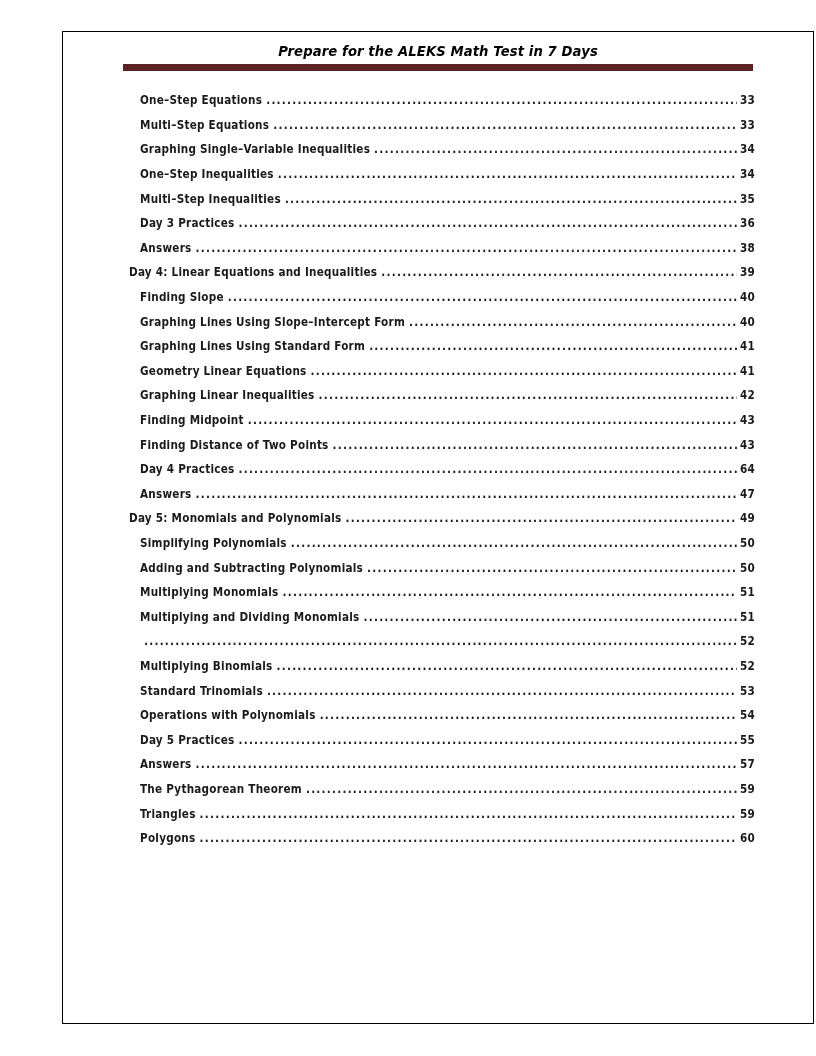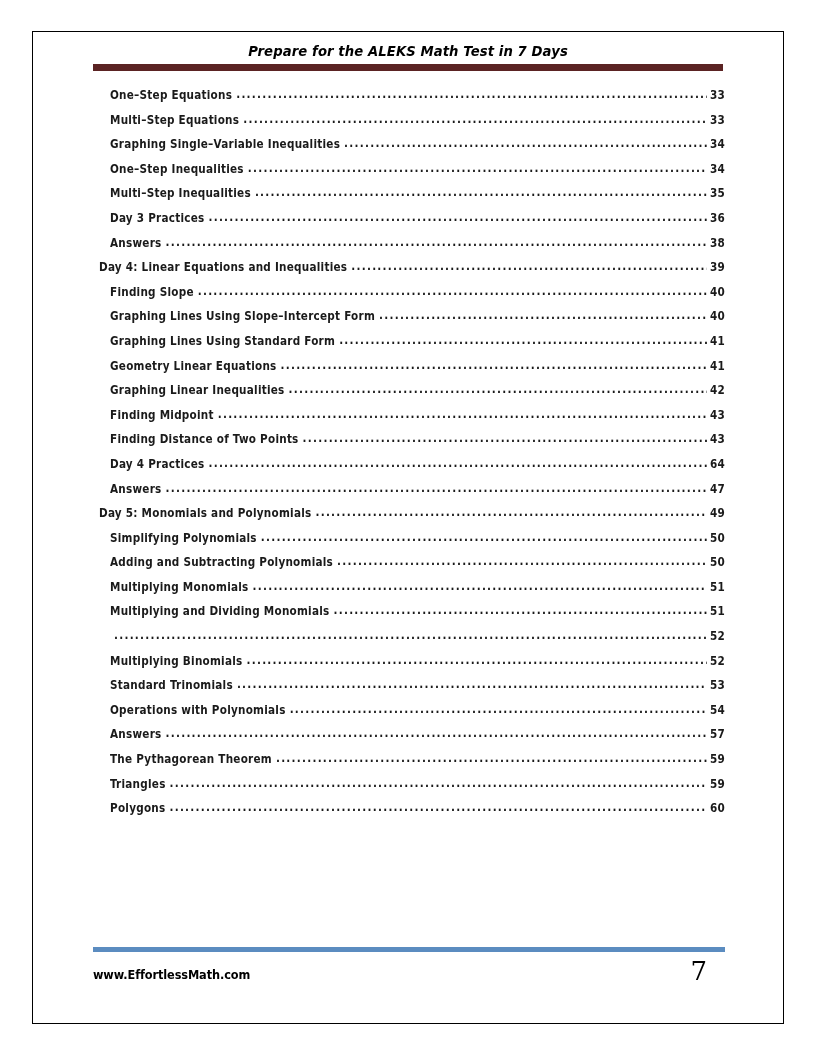--- a/index.html
+++ b/index.html
@@ -14,20 +14,21 @@
     font-family: "Liberation Sans", sans-serif;
     color: #000000;
     overflow: hidden;
   }
 
   .page {
     position: relative;
     width: 676px;
     height: 1056px;
     background: #ffffff;
+    margin-left: 30px;
   }
 
   
   .page-border {
     position: absolute;
     left: 32px;
     top: 31px;
     width: 752px;
     height: 993px;
     border: 1.4px solid #000000;
@@ -62,21 +63,21 @@
   
   .toc {
     position: absolute;
     left: 93px;
     top: 88px;
     width: 632px;
   }
 
   .toc-entry {
     display: flex;
-    align-items: flex-start;
+    align-items: center;
     height: 24.6px;
     font-family: "DejaVu Sans Condensed", "Liberation Sans Narrow", "Liberation Sans", sans-serif;
     font-size: 11.6px;
     font-weight: bold;
     color: #1a1a1a;
     white-space: nowrap;
     overflow: hidden;
   }
   .toc-entry.level-1 { padding-left: 6px; }
   .toc-entry.level-2 { padding-left: 17px; }
@@ -311,20 +312,26 @@
         <span class="toc-leader"></span>
         <span class="toc-page">53</span>
       </div>
       <div class="toc-entry level-2">
         <span class="toc-title">Operations with Polynomials</span>
         <span class="toc-gap"></span>
         <span class="toc-leader"></span>
         <span class="toc-page">54</span>
       </div>
       <div class="toc-entry level-2">
+        <span class="toc-title">Day 5 Practices</span>
+        <span class="toc-gap"></span>
+        <span class="toc-leader"></span>
+        <span class="toc-page">55</span>
+      </div>
+      <div class="toc-entry level-2">
         <span class="toc-title">Answers</span>
         <span class="toc-gap"></span>
         <span class="toc-leader"></span>
         <span class="toc-page">57</span>
       </div>
       <div class="toc-entry level-2">
         <span class="toc-title">The Pythagorean Theorem</span>
         <span class="toc-gap"></span>
         <span class="toc-leader"></span>
         <span class="toc-page">59</span>
@@ -336,21 +343,14 @@
         <span class="toc-page">59</span>
       </div>
       <div class="toc-entry level-2">
         <span class="toc-title">Polygons</span>
         <span class="toc-gap"></span>
         <span class="toc-leader"></span>
         <span class="toc-page">60</span>
       </div>
     </div>
 
-  <div class="footer">
-    <div class="footer-rule"></div>
-    <div class="footer-row">
-      <div class="footer-site">www.EffortlessMath.com</div>
-      <div class="footer-page-number">7</div>
-    </div>
-  </div>
 
 </div>
 
 </body></html>

